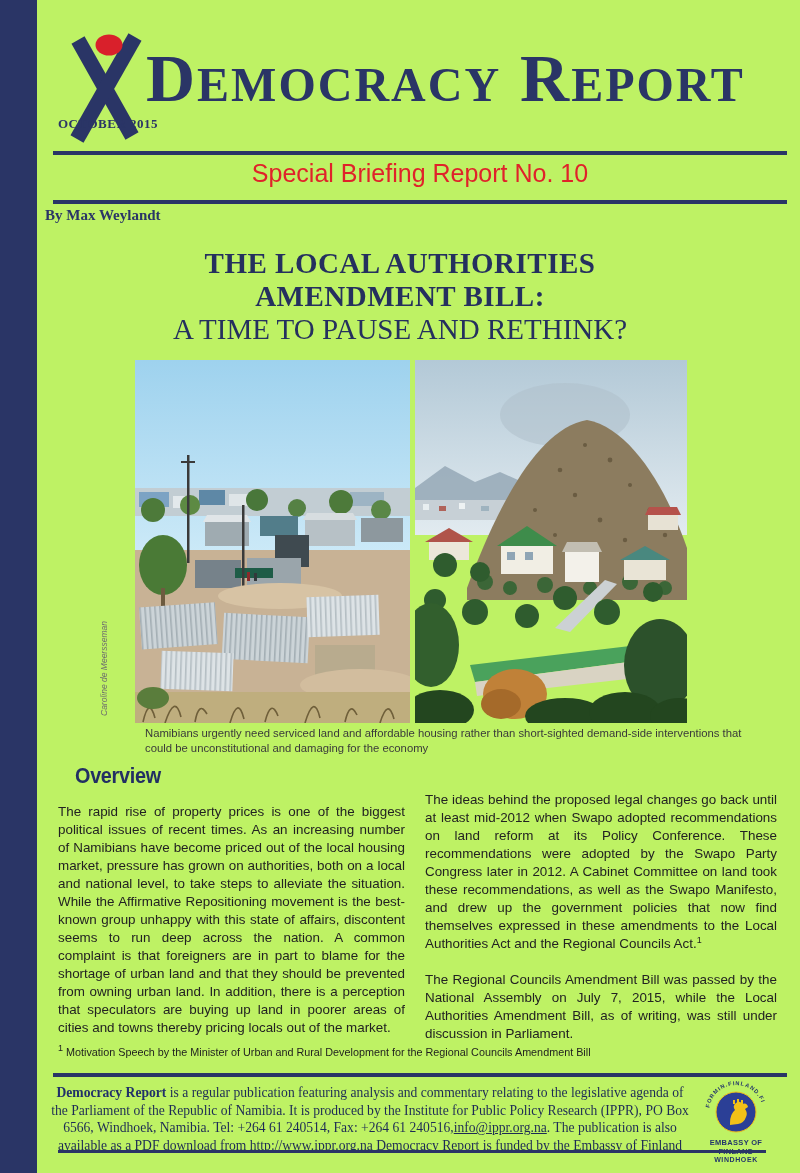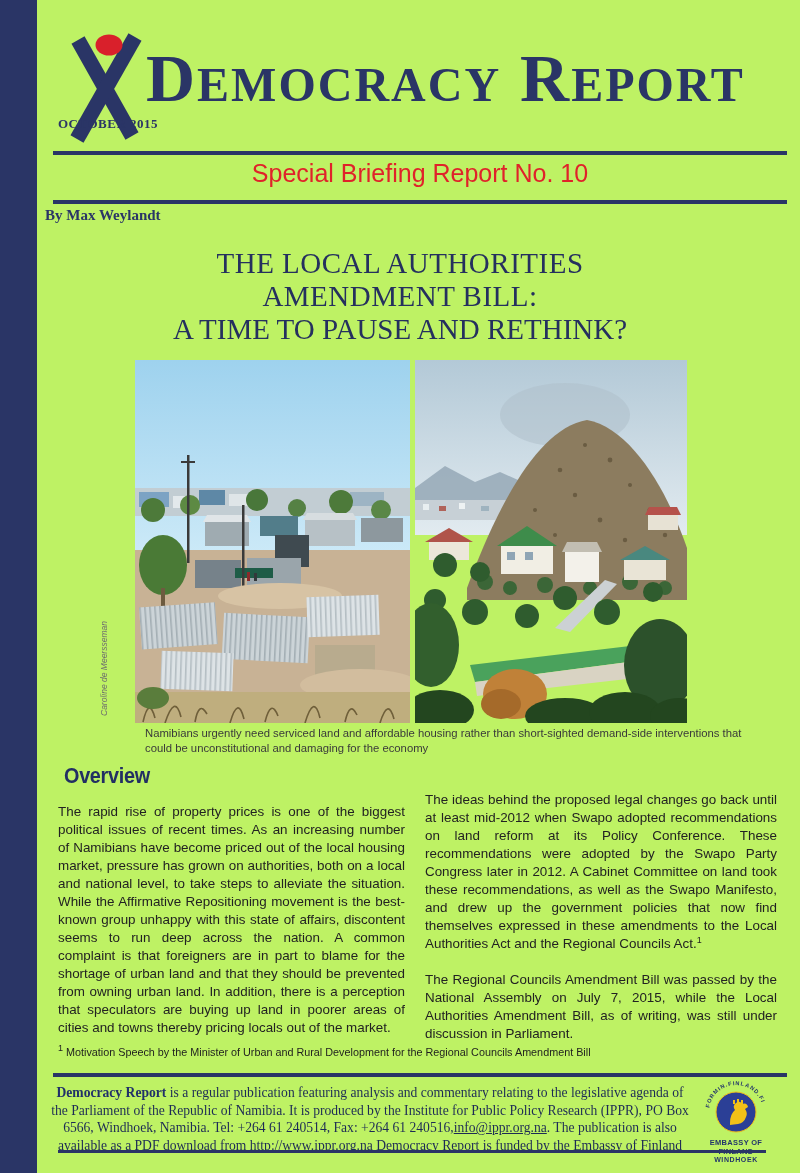--- a/index.html
+++ b/index.html
@@ -30,34 +30,34 @@
     font-family:Liberation Sans, sans-serif;font-size:25px;color:var(--red);
   }
   .byline{
     left:45px;top:207px;font-family:"Liberation Serif",serif;
     font-size:15px;font-weight:600;color:var(--navy);
   }
   .article-title{
     left:0;top:247px;width:800px;text-align:center;
     font-family:"Liberation Serif",serif;color:#25305e;line-height:33px;font-size:29px;
   }
-  .article-title .bold{font-weight:400;letter-spacing:.5px;}
+  .article-title .bold{font-weight:700;letter-spacing:.5px;}
   .photo{overflow:hidden;}
   .photo svg{display:block;}
   .photo-credit{
     left:99px;top:716px;width:140px;
     transform:rotate(-90deg);transform-origin:top left;
     font-size:8.5px;font-style:italic;color:#6e6e6e;white-space:nowrap;
   }
   .caption{
     left:145px;top:726px;width:600px;
     font-size:11.3px;line-height:14.5px;color:#3a3a3a;
   }
   .overview{
-    left:64px;top:763px;font-size:22px;font-weight:700;color:#222f63;
+    left:75px;top:763px;font-size:22px;font-weight:700;color:#222f63;
   }
   .overview span{display:inline-block;transform:scaleX(.9);transform-origin:left;letter-spacing:-.3px;}
   .col{
     font-size:13.4px;line-height:18px;color:var(--body);
     text-align:justify;
   }
   .col p{margin:0 0 18px 0;}
   sup{font-size:9px;line-height:0;}
   .footnote{
     left:58px;top:1046px;width:710px;font-size:10.8px;color:#1e1e1e;

